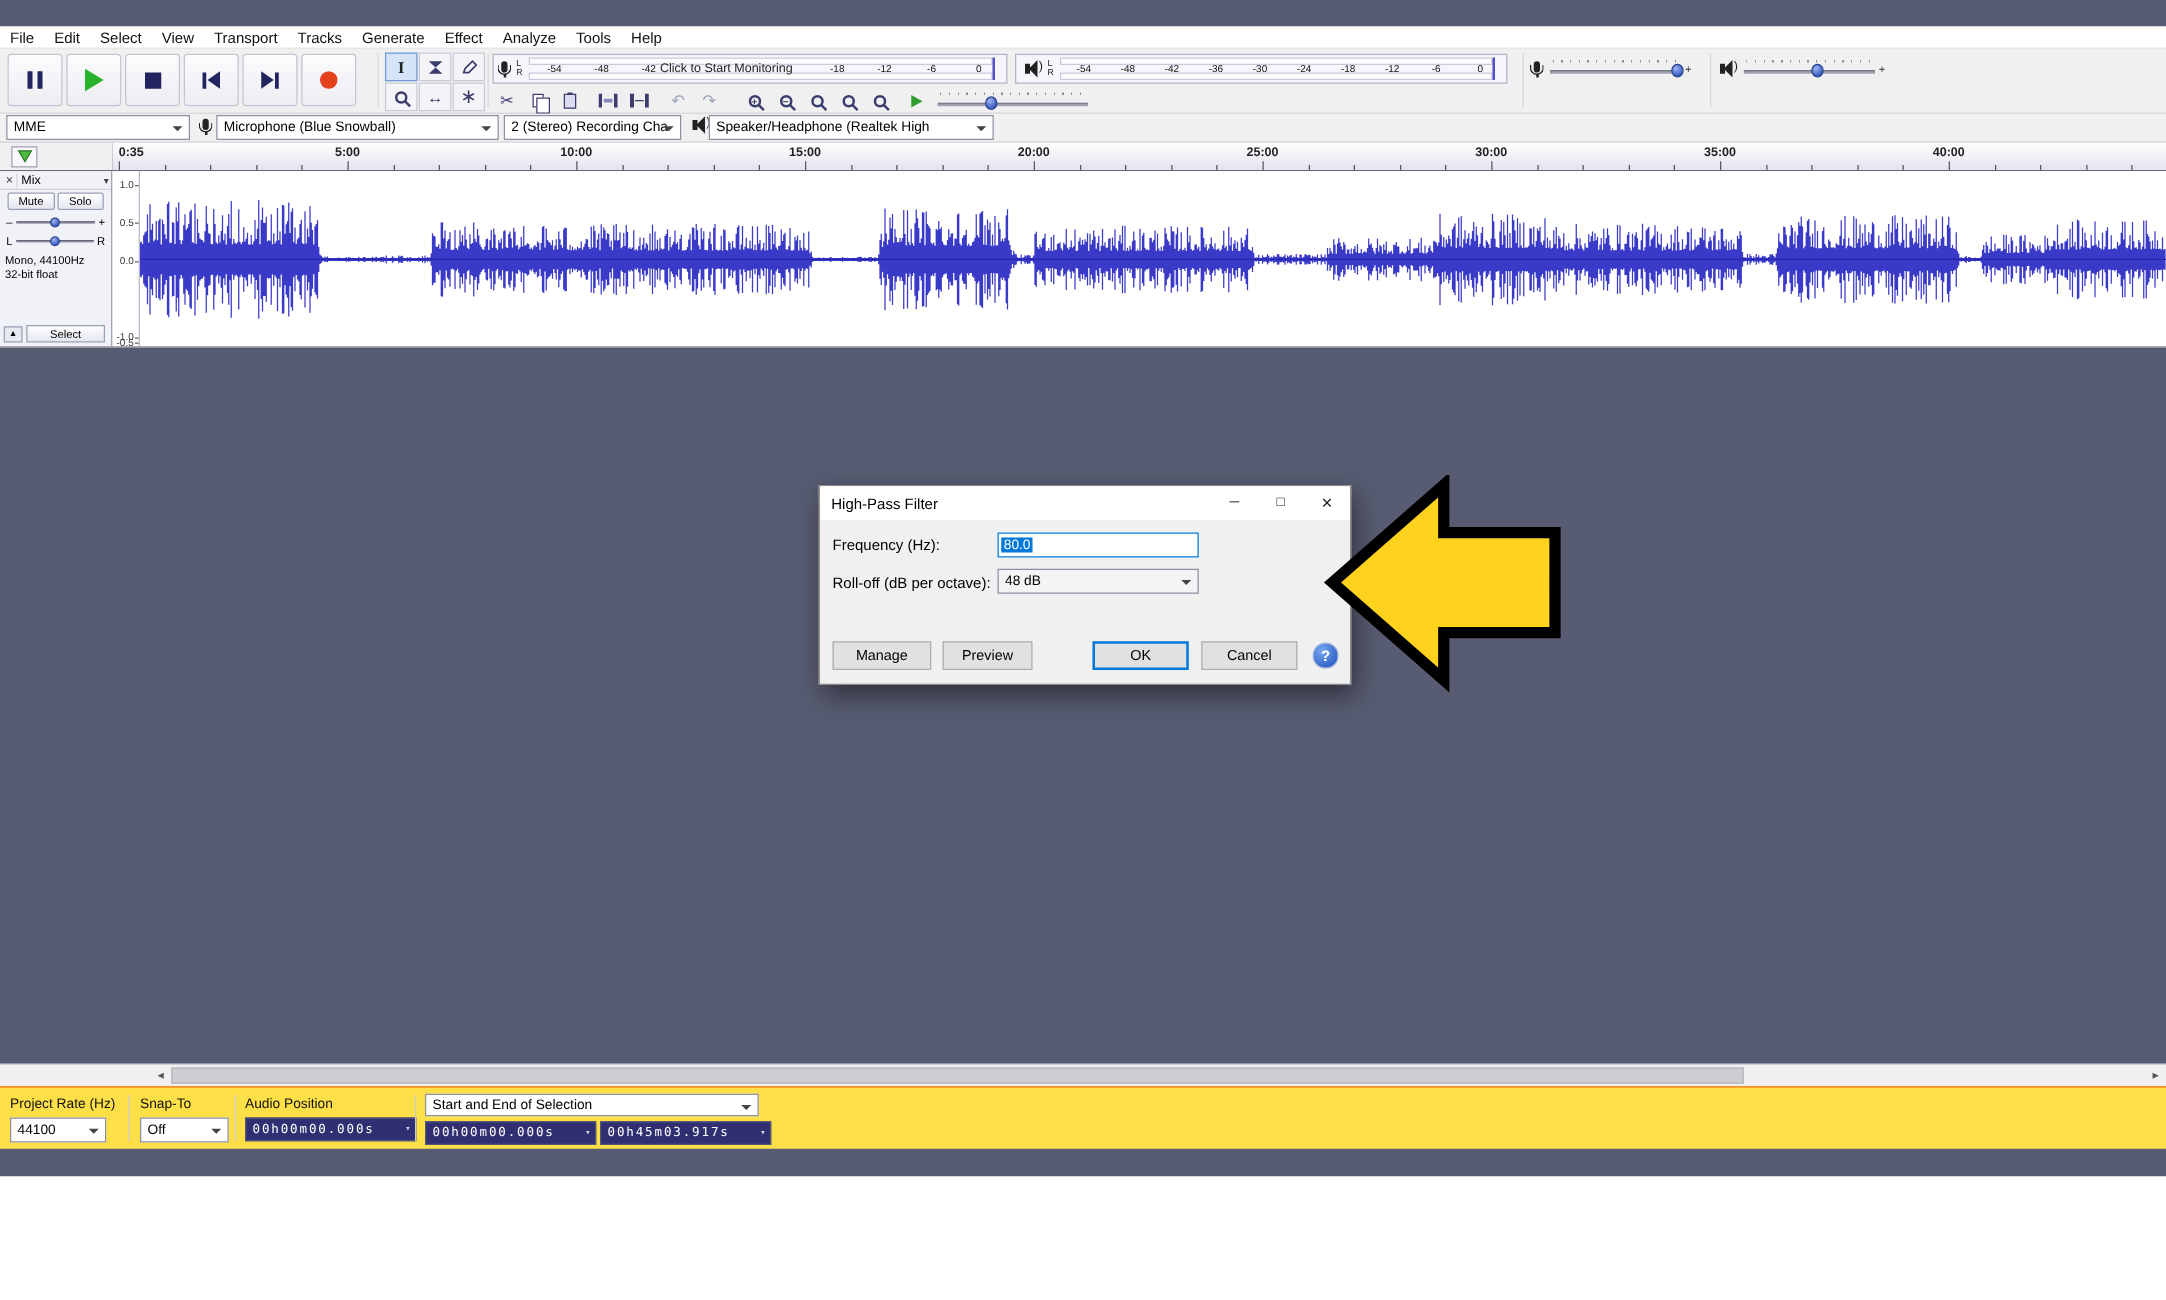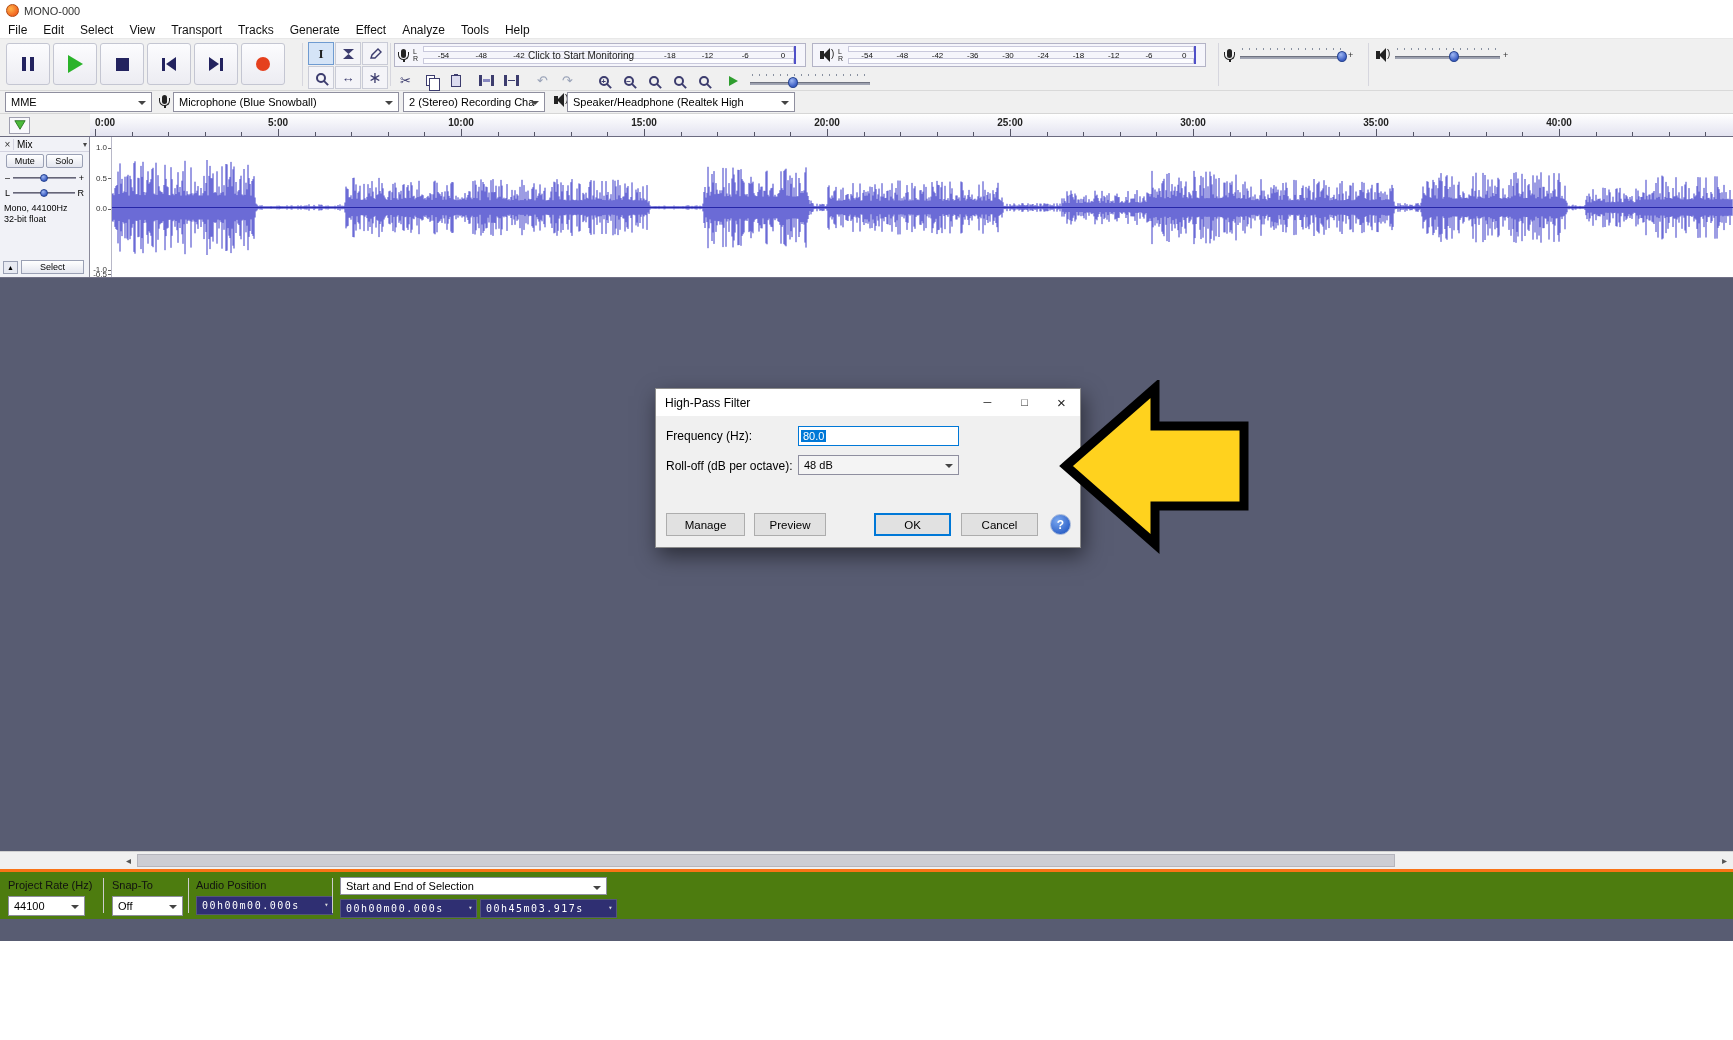--- a/index.html
+++ b/index.html
@@ -136,21 +136,21 @@
 
   
   .hscroll{position:absolute;left:0;top:851px;width:100%;height:18px;background:#f0f0f0;border-top:1px solid #d0d0d0;}
   .hs-left,.hs-right{position:absolute;top:1px;width:17px;height:16px;text-align:center;line-height:15px;font-size:10px;color:#555;background:#f0f0f0;}
   .hs-left{left:120px;}
   .hs-right{right:0;}
   .hs-track{position:absolute;left:137px;right:17px;top:1px;height:16px;background:#f0f0f0;}
   .hs-thumb{position:absolute;left:0;top:1px;width:1258px;height:13px;background:#cdcdd3;border:1px solid #b5b5bd;}
 
   
-  .sel-bar{position:absolute;left:0;top:869px;width:100%;height:50px;background:#4d7c0f;border-top:3px solid #f97316;}
+  .sel-bar{position:absolute;left:0;top:869px;width:100%;height:50px;background:#fde047;border-top:1px solid #f97316;}
   .sb-label{font-size:11px;color:#111;white-space:nowrap;}
   .sb-group{position:absolute;}
   .g1{left:8px;top:7px;}
   .g2{left:112px;top:7px;}
   .g3{left:196px;top:7px;}
   .g4{left:340px;top:5px;}
   .sb-combo{margin-top:5px;background:#fff;}
   .sb-combo.rate{width:77px;}
   .sb-combo.snap{width:71px;}
   .sb-combo.selmode{width:267px;height:18px;margin-top:0;}
@@ -185,24 +185,20 @@
   .dlg-btn.cancel{left:305px;width:77px;}
   .help-btn{position:absolute;left:394px;top:125px;width:21px;height:21px;border-radius:50%;background:radial-gradient(circle at 35% 30%,#7aa8f0,#2e62c8 75%);color:#fff;font-weight:bold;text-align:center;line-height:20px;font-size:12px;border:1px solid #9fb3d8;}
 
   .big-arrow{position:absolute;left:1058px;top:380px;z-index:50;}
 </style>
 </head>
 <body>
 
 <div id="app">
 
-  <div class="titlebar">
-    <span class="app-icon"></span>
-    <span class="title-text">MONO-000</span>
-  </div>
 
   <div class="menubar">
       <span class="menu-item">File</span>
       <span class="menu-item">Edit</span>
       <span class="menu-item">Select</span>
       <span class="menu-item">View</span>
       <span class="menu-item">Transport</span>
       <span class="menu-item">Tracks</span>
       <span class="menu-item">Generate</span>
       <span class="menu-item">Effect</span>
@@ -411,21 +407,21 @@
 
   <div class="timeline">
     <div class="tl-corner">
       <span class="pin-box">
         <svg width="14" height="12" viewBox="0 0 16 14">
             <polygon points="2,2 14,2 8,12" fill="#4cba3c" stroke="#23701d"></polygon>
           </svg>
       </span>
     </div>
     <div class="tl-ruler">
-        <span class="tl-label" style="left: 5px;">0:00</span>
+        <span class="tl-label" style="left: 5px;">0:35</span>
         <i class="tl-tick major" style="left: 5px;"></i>
         <i class="tl-tick" style="left: 41.6px;"></i>
         <i class="tl-tick" style="left: 78.2px;"></i>
         <i class="tl-tick" style="left: 114.8px;"></i>
         <i class="tl-tick" style="left: 151.4px;"></i>
         <span class="tl-label" style="left: 188px; transform: translateX(-50%);">5:00</span>
         <i class="tl-tick major" style="left: 188px;"></i>
         <i class="tl-tick" style="left: 224.6px;"></i>
         <i class="tl-tick" style="left: 261.2px;"></i>
         <i class="tl-tick" style="left: 297.8px;"></i>

